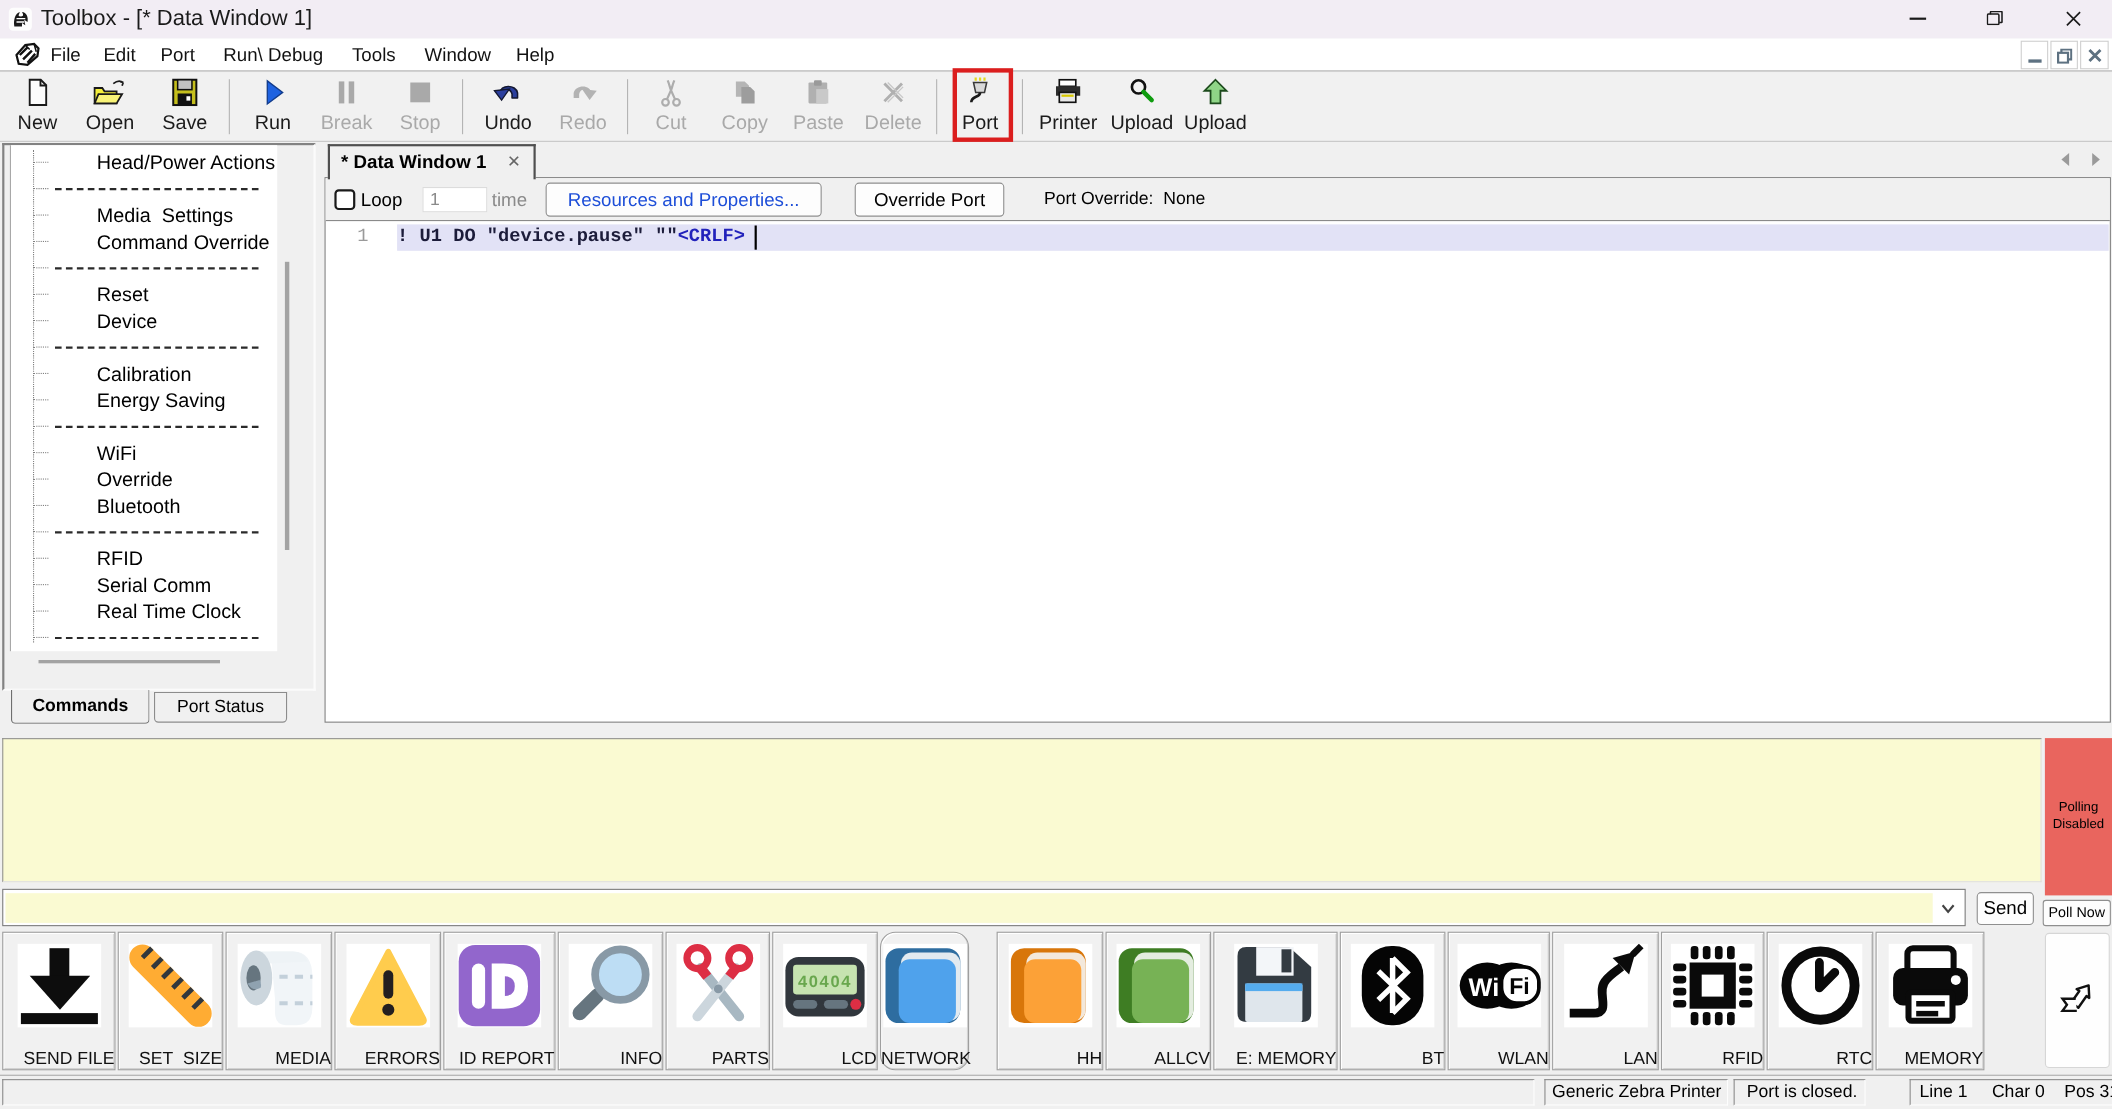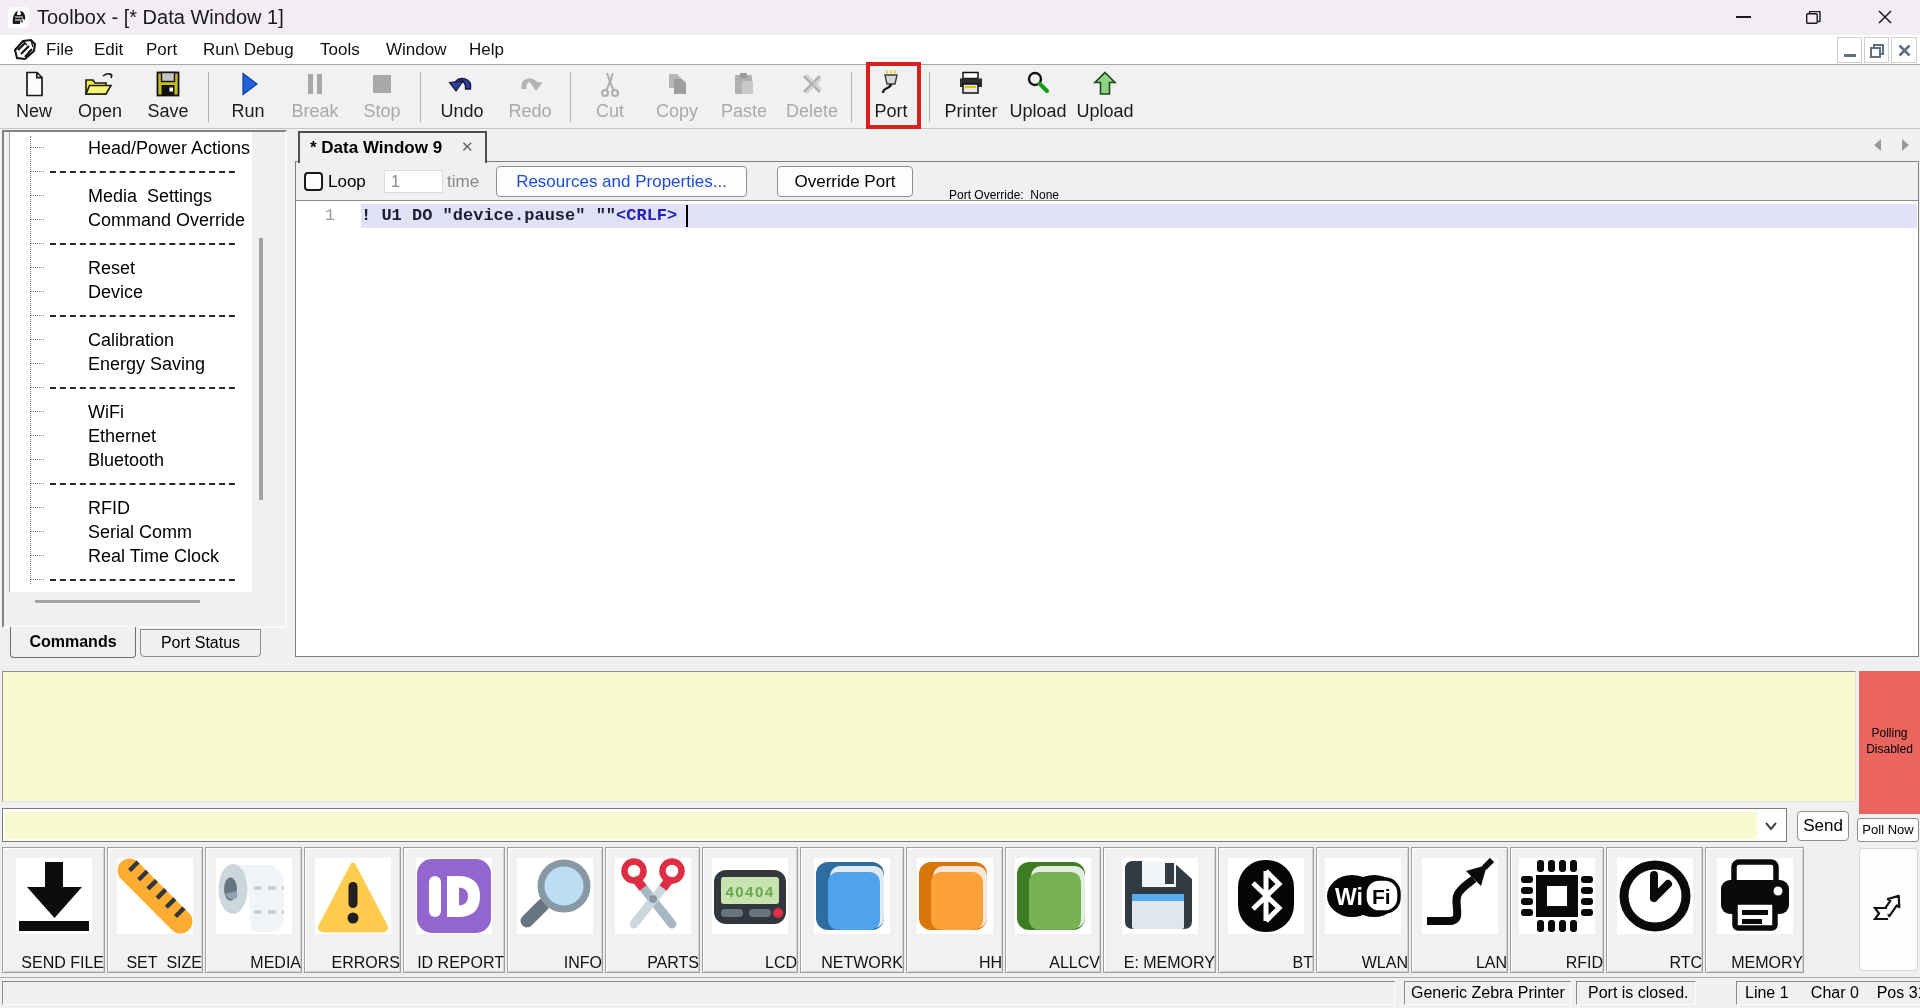--- a/index.html
+++ b/index.html
@@ -238,21 +238,21 @@
 <div class="tree-dash" style="top:315px;"></div>
 <div class="tree-tick" style="top:339px;"></div>
 <div class="tree-item" style="top:330px;">Calibration</div>
 <div class="tree-tick" style="top:363px;"></div>
 <div class="tree-item" style="top:354px;">Energy Saving</div>
 <div class="tree-tick" style="top:387px;"></div>
 <div class="tree-dash" style="top:387px;"></div>
 <div class="tree-tick" style="top:411px;"></div>
 <div class="tree-item" style="top:402px;">WiFi</div>
 <div class="tree-tick" style="top:435px;"></div>
-<div class="tree-item" style="top:426px;">Ethernet</div>
+<div class="tree-item" style="top:426px;">Override</div>
 <div class="tree-tick" style="top:459px;"></div>
 <div class="tree-item" style="top:450px;">Bluetooth</div>
 <div class="tree-tick" style="top:483px;"></div>
 <div class="tree-dash" style="top:483px;"></div>
 <div class="tree-tick" style="top:507px;"></div>
 <div class="tree-item" style="top:498px;">RFID</div>
 <div class="tree-tick" style="top:531px;"></div>
 <div class="tree-item" style="top:522px;">Serial Comm</div>
 <div class="tree-tick" style="top:555px;"></div>
 <div class="tree-item" style="top:546px;">Real Time Clock</div>
@@ -261,34 +261,34 @@
 
 <div class="ab" style="left:259px;top:238px;width:4px;height:262px;background:#a3a3a3;"></div>
 <div class="ab" style="left:35px;top:600px;width:165px;height:3px;background:#a3a3a3;"></div>
 
 <div class="ab" style="left:10px;top:627px;width:126px;height:31px;background:#f0f0f0;border:1px solid #6f6f6f;border-top:none;border-radius:0 0 4px 4px;text-align:center;font-weight:bold;font-size:16px;line-height:29px;z-index:3;">Commands</div>
 <div class="ab" style="left:140px;top:629px;width:121px;height:28px;background:#f0f0f0;border:1px solid #8c8c8c;border-top:1px solid #8c8c8c;border-radius:0 0 4px 4px;text-align:center;font-size:16px;line-height:26px;z-index:2;">Port Status</div>
 
 <div class="ab" style="left:295px;top:161px;width:1624px;height:496px;border:1px solid #7f7f7f;background:#fff;"></div>
 
 <div class="ab" style="left:298px;top:131px;width:189px;height:32px;background:#f0f0f0;border:2px solid #4f4f4f;border-bottom:none;z-index:2;"></div>
-<div class="ab" style="left:310px;top:138px;font-size:17px;font-weight:bold;color:#000;z-index:3;">* Data Window 9</div>
+<div class="ab" style="left:310px;top:138px;font-size:17px;font-weight:bold;color:#000;z-index:3;">* Data Window 1</div>
 <div class="ab" style="left:461px;top:138px;font-size:15px;color:#666;z-index:3;">✕</div>
 
 <div class="ab" style="left:1874px;top:139px;width:0;height:0;border-top:6px solid transparent;border-bottom:6px solid transparent;border-right:7px solid #9a9a9a;"></div>
 <div class="ab" style="left:1902px;top:139px;width:0;height:0;border-top:6px solid transparent;border-bottom:6px solid transparent;border-left:7px solid #9a9a9a;"></div>
 
 <div class="ab" style="left:296px;top:162px;width:1622px;height:39px;background:#f0f0f0;border-bottom:1px solid #8a8a8a;"></div>
 <div class="ab" style="left:304px;top:172px;width:19px;height:19px;background:#fff;border:2px solid #1a1a1a;border-radius:4px;"></div>
 <div class="ab" style="left:328px;top:172px;font-size:17px;color:#000;">Loop</div>
 <div class="ab" style="left:384px;top:170px;width:59px;height:23px;background:#fff;border:1px solid #dcdcdc;font-size:16px;color:#8a8a8a;line-height:21px;padding-left:6px;">1</div>
 <div class="ab" style="left:447px;top:172px;font-size:17px;color:#8a8a8a;">time</div>
 <div class="ab" style="left:496px;top:166px;width:251px;height:31px;background:#fdfdfd;border:1px solid #8f8f8f;border-radius:4px;text-align:center;font-size:17px;line-height:29px;color:#1d4ed8;">Resources and Properties...</div>
 <div class="ab" style="left:777px;top:166px;width:136px;height:31px;background:#fdfdfd;border:1px solid #8f8f8f;border-radius:4px;text-align:center;font-size:17px;line-height:29px;color:#000;">Override Port</div>
-<div class="ab" style="left:949px;top:188px;font-size:12px;color:#000;">Port Override:&nbsp; None</div>
+<div class="ab" style="left:949px;top:172px;font-size:16px;color:#000;">Port Override:&nbsp; None</div>
 
 <div class="ab" style="left:361px;top:204px;width:1556px;height:24px;background:#e2e2f6;"></div>
 <div class="ab" style="left:315px;top:206px;width:20px;font-family:'Liberation Mono',monospace;font-size:17px;color:#9a9a9a;text-align:right;">1</div>
 <div class="ab" style="left:361px;top:206px;font-family:'Liberation Mono',monospace;font-size:17px;font-weight:bold;color:#1c1c3a;white-space:pre;">! U1 DO "device.pause" ""<span style="color:#2222bb;">&lt;CRLF&gt;</span></div>
 <div class="ab" style="left:686px;top:205px;width:2px;height:22px;background:#000;"></div>
 
 <div class="ab" style="left:2px;top:671px;width:1854px;height:131px;background:#fafad2;border:1px solid #919191;border-right-color:#e0e0e0;border-bottom-color:#e0e0e0;"></div>
 <div class="ab" style="left:1859px;top:671px;width:61px;height:143px;background:#e9655e;"></div>
 <div class="ab" style="left:1859px;top:725px;width:61px;text-align:center;font-size:12px;color:#000;line-height:16px;">Polling<br>Disabled</div>
 
@@ -393,21 +393,21 @@
 <rect x="9" y="19" width="58" height="27" rx="3" fill="#C6E3B0"></rect>
 <text x="38" y="39" font-family="Liberation Sans" font-size="15" font-weight="bold" fill="#69A74E" text-anchor="middle" letter-spacing="1.5">40404</text>
 <rect x="9" y="51" width="22" height="8" rx="4" fill="#66757F"></rect>
 <rect x="37" y="51" width="22" height="8" rx="4" fill="#66757F"></rect>
 <circle cx="66" cy="55" r="5" fill="#DD2E44"></circle>
 </svg>
     </div>
   <div class="btm-lab">LCD</div>
 </div>
 
-<div class="btm-btn" style="left:800px;width:104px;">
+<div class="btm-btn" style="left:800px;width:81px;border-radius:14px;">
   <div class="btm-ico">
       <svg width="76" height="76" viewBox="0 0 76 76">
 <rect x="2" y="4" width="68" height="68" rx="12" fill="#2E6DA0"></rect>
 <rect x="16" y="8" width="54" height="62" rx="10" fill="#E2EAF0"></rect>
 <rect x="14" y="14" width="52" height="58" rx="10" fill="#4FA2EC"></rect>
 </svg>
     </div>
   <div class="btm-lab">NETWORK</div>
 </div>
 

